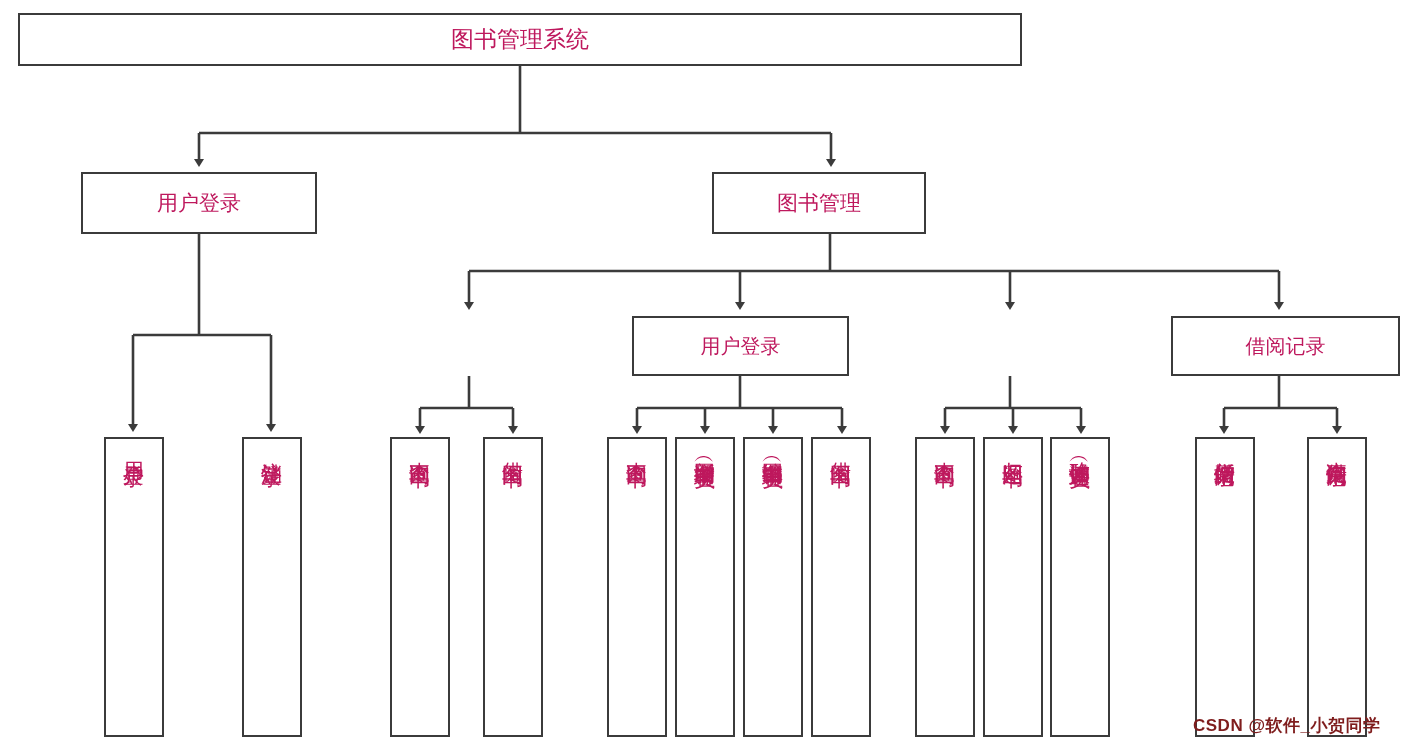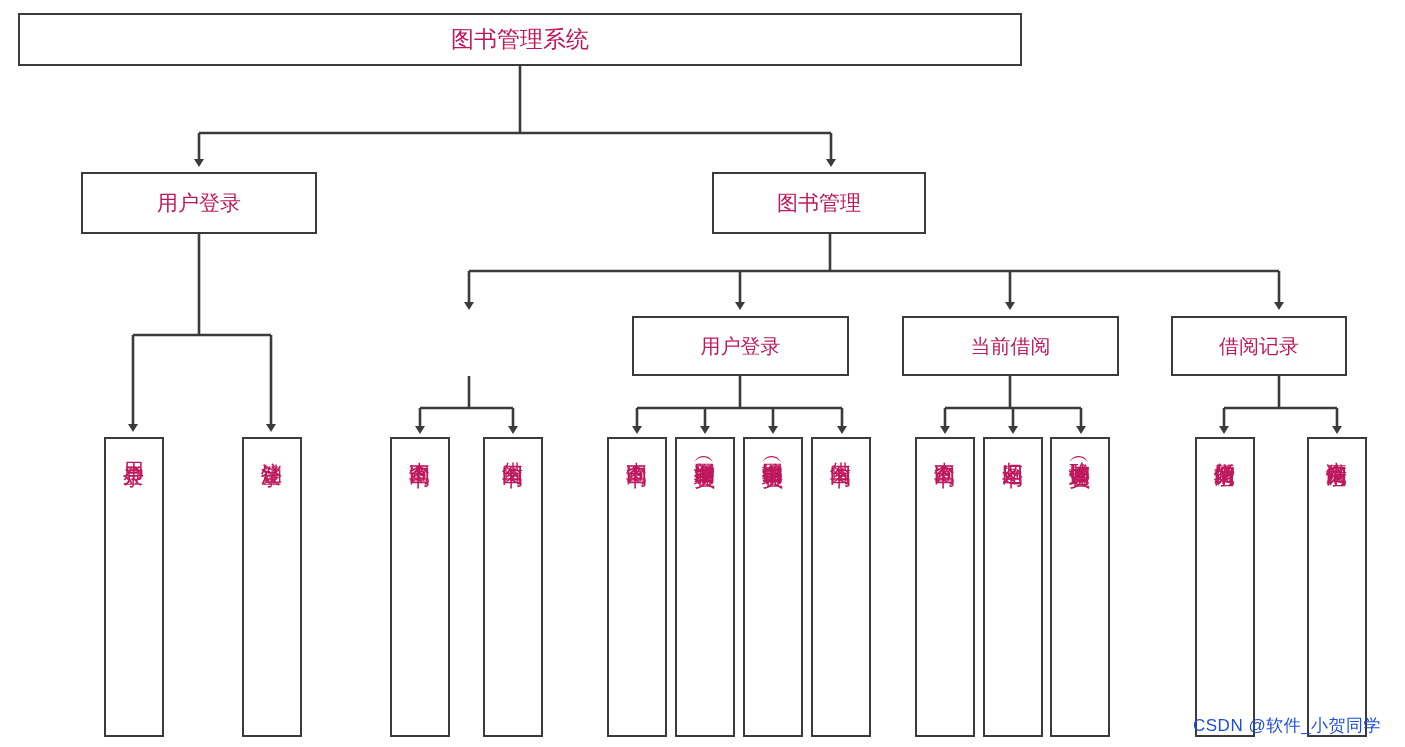--- a/index.html
+++ b/index.html
@@ -56,23 +56,24 @@
     line-height: 1.1;
   }
   .node-leaf.leaf-tall .label {
     letter-spacing: 1px;
   }
   #watermark {
     position: absolute;
     left: 1193px;
     top: 714px;
     font-size: 17px;
-    color: #1d4ed8;
+    color: #7f1d1d;
     white-space: pre;
     letter-spacing: 0.5px;
+    font-weight: bold;
   }
 </style>
 </head>
 <body>
 
 <div id="canvas">
 
   <svg class="edges" viewBox="0 0 1405 747" xmlns="http://www.w3.org/2000/svg">
     <defs>
       <marker id="arrow" markerWidth="10" markerHeight="10" refX="4" refY="5" orient="auto" markerUnits="userSpaceOnUse">
@@ -133,25 +134,22 @@
 
   <div class="node node-l1" style="left:712px; top:172px; width:214px; height:62px;">
     <span class="label">图书管理</span>
   </div>
 
 
   <div class="node node-l2" style="left:632px; top:316px; width:217px; height:60px;">
     <span class="label">用户登录</span>
   </div>
 
-  <div class="node node-l2" style="left:902px; top:316px; width:217px; height:60px;">
-    <span class="label">当前借阅</span>
-  </div>
-
-  <div class="node node-l2" style="left:1171px; top:316px; width:176px; height:60px;">
+
+  <div class="node node-l2" style="left:1171px; top:316px; width:229px; height:60px;">
     <span class="label">借阅记录</span>
   </div>
 
   <div class="node node-leaf" style="left:104px; top:437px; width:60px; height:300px;">
     <span class="label">用户登录</span>
   </div>
 
   <div class="node node-leaf" style="left:242px; top:437px; width:60px; height:300px;">
     <span class="label">注销登录</span>
   </div>

